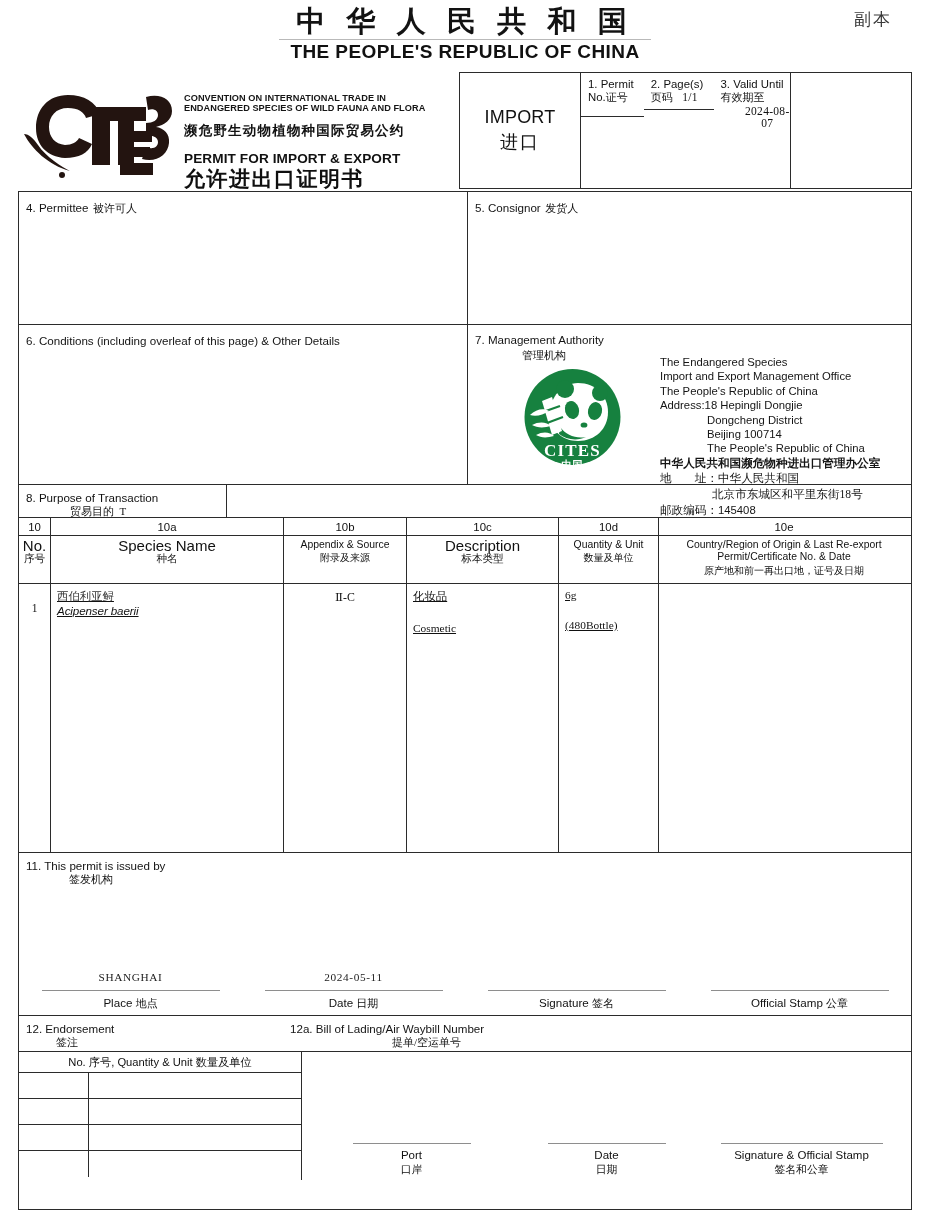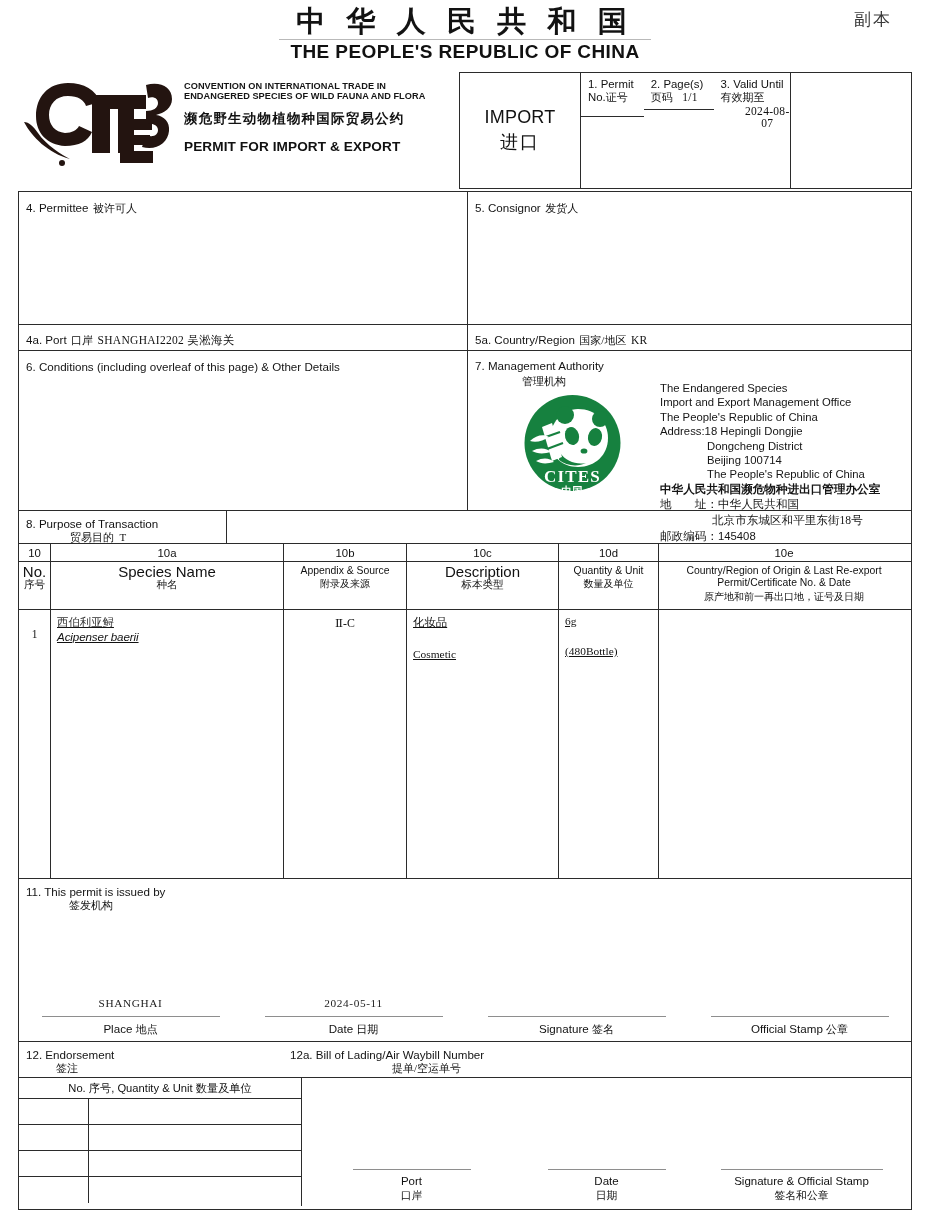--- a/index.html
+++ b/index.html
@@ -42,21 +42,21 @@
     font-family: "Liberation Serif", "DejaVu Serif", serif;
     font-size: 17px; color: #3a3a3a; letter-spacing: 2px;
   }
 
   
   .header-band {
     position: absolute; left: 18px; top: 72px;
     width: 894px; height: 117px;
   }
   .logo-area {
-    position: absolute; left: 0; top: 0; width: 440px; height: 117px; text-decoration: underline;
+    position: absolute; left: 0; top: 12px; width: 440px; height: 117px; text-decoration: underline;
   }
   .cites-logo { position: absolute; left: 4px; top: 3px; width: 152px; height: 104px; }
   .conv-text {
     position: absolute; left: 166px; top: 9px; width: 275px;
   }
   .conv-en {
     font-size: 9.2px; font-weight: bold; line-height: 10.4px;
     letter-spacing: 0.05px; color: #151515;
   }
   .conv-cn {
@@ -248,20 +248,21 @@
 
           <circle cx="40" cy="88" r="3"></circle>
         </g>
       </svg>
 
       <div class="conv-text">
         <div class="conv-en">CONVENTION ON INTERNATIONAL TRADE IN</div>
         <div class="conv-en">ENDANGERED SPECIES OF WILD FAUNA AND FLORA</div>
         <div class="conv-cn">濒危野生动物植物种国际贸易公约</div>
         <div class="permit-en">PERMIT FOR IMPORT &amp; EXPORT</div>
+        <div class="permit-cn">允许进出口证明书</div>
       </div>
     </div>
 
     <div class="hdr-box">
       <div class="hdr-import">
         <div class="imp-en">IMPORT</div>
         <div class="imp-cn">进口</div>
       </div>
       <div class="hdr-mid">
         <div class="hdr-cell r1">
@@ -290,32 +291,20 @@
         <span class="lbl-cn">被许可人</span>
         <div class="mono-txt"></div>
       </div>
       <div class="halfR cell-pad">
         <span class="lbl">5. Consignor</span>
         <span class="lbl-cn">发货人</span>
         <div class="mono-txt"></div>
       </div>
     </div>
 
-    <div class="row bb sec-port">
-      <div class="halfL br cell-pad">
-        <span class="lbl">4a. Port</span>
-        <span class="lbl-cn">口岸</span>
-        <span class="val-mono">SHANGHAI2202  吴淞海关</span>
-      </div>
-      <div class="halfR cell-pad">
-        <span class="lbl">5a. Country/Region</span>
-        <span class="lbl-cn">国家/地区</span>
-        <span class="val-mono">KR</span>
-      </div>
-    </div>
 
     <div class="row bb sec-cond">
       <div class="halfL br cell-pad">
         <span class="lbl">6. Conditions (including overleaf of this page) &amp; Other Details</span>
         <div class="mono-txt"></div>
       </div>
       <div class="halfR">
         <div class="ma-inner">
           <div class="ma-title">
             <span class="lbl">7. Management Authority</span>

